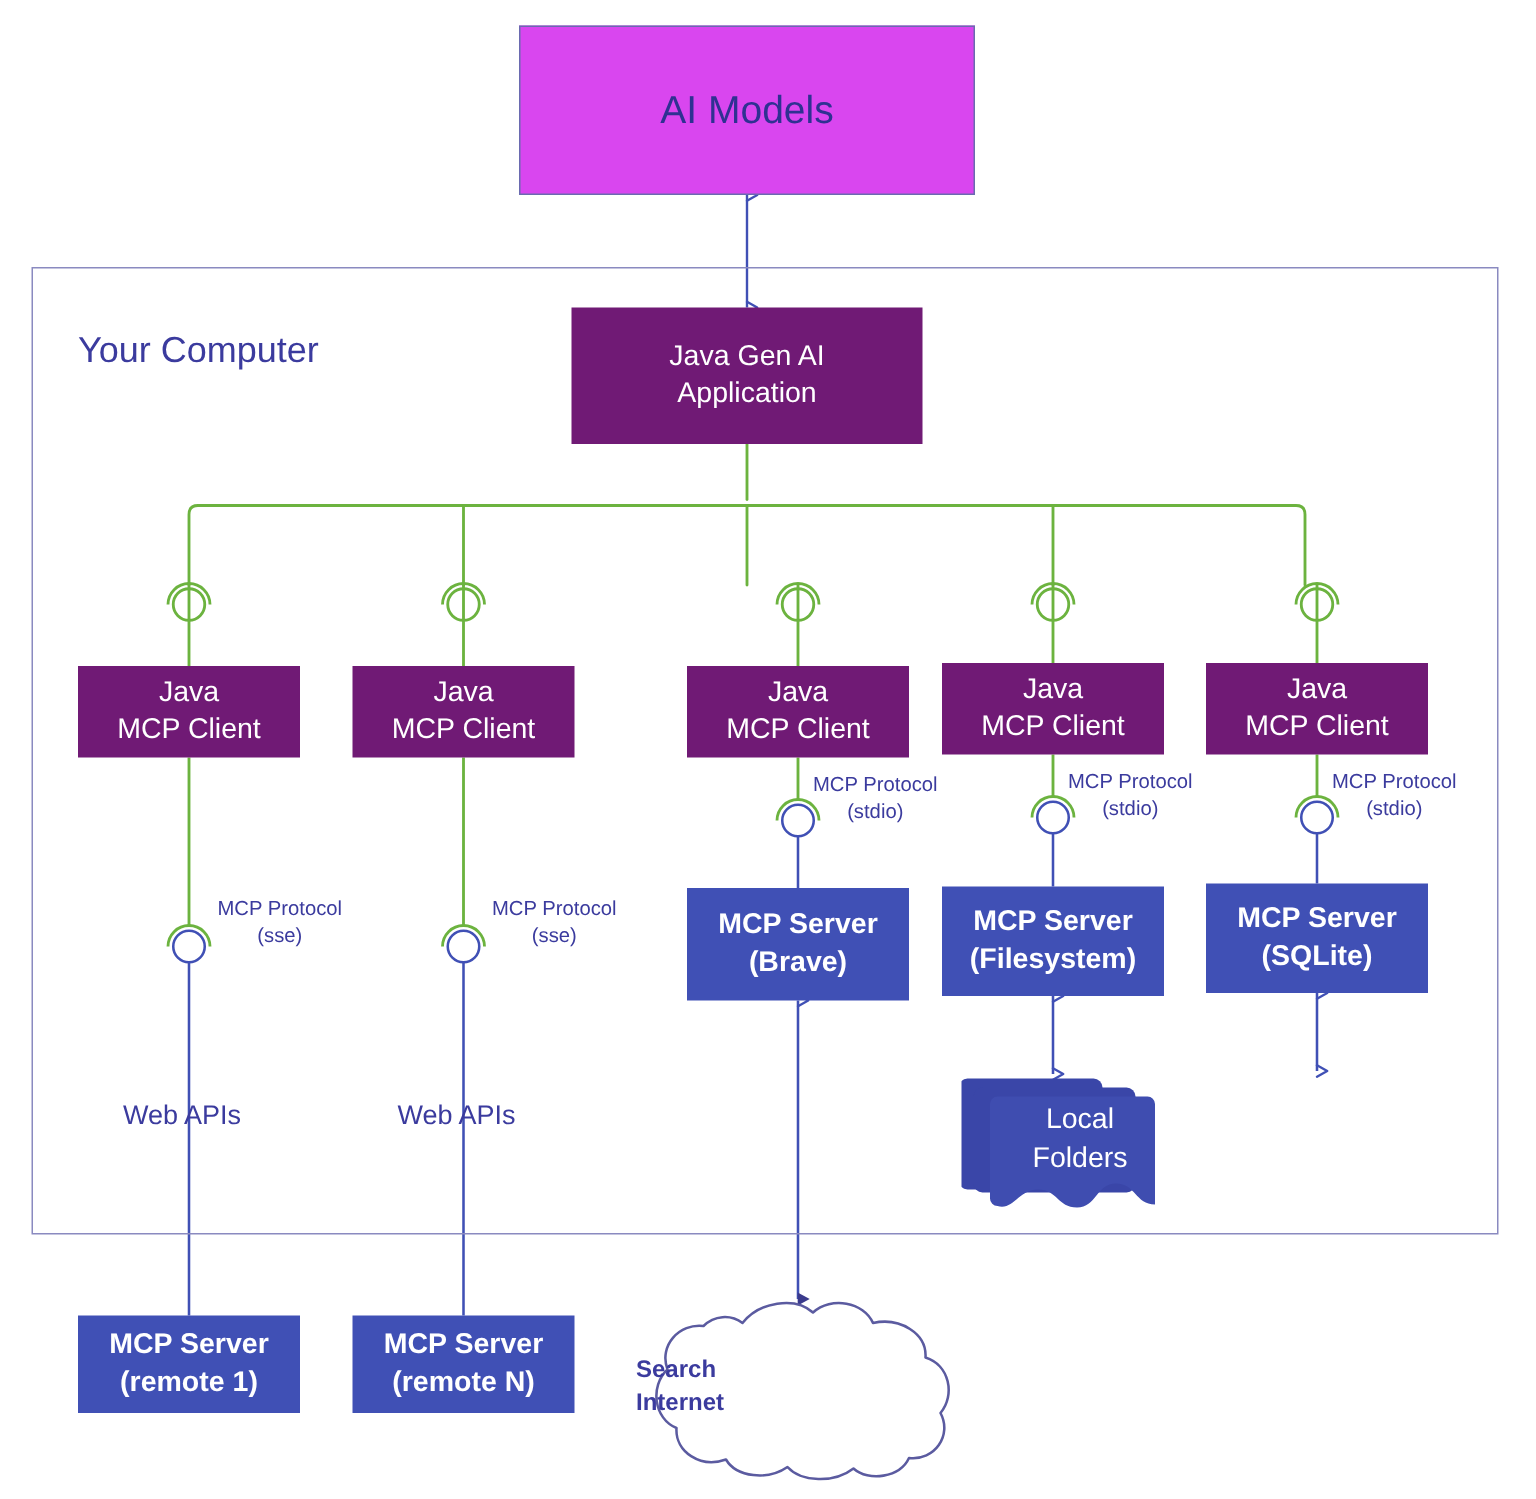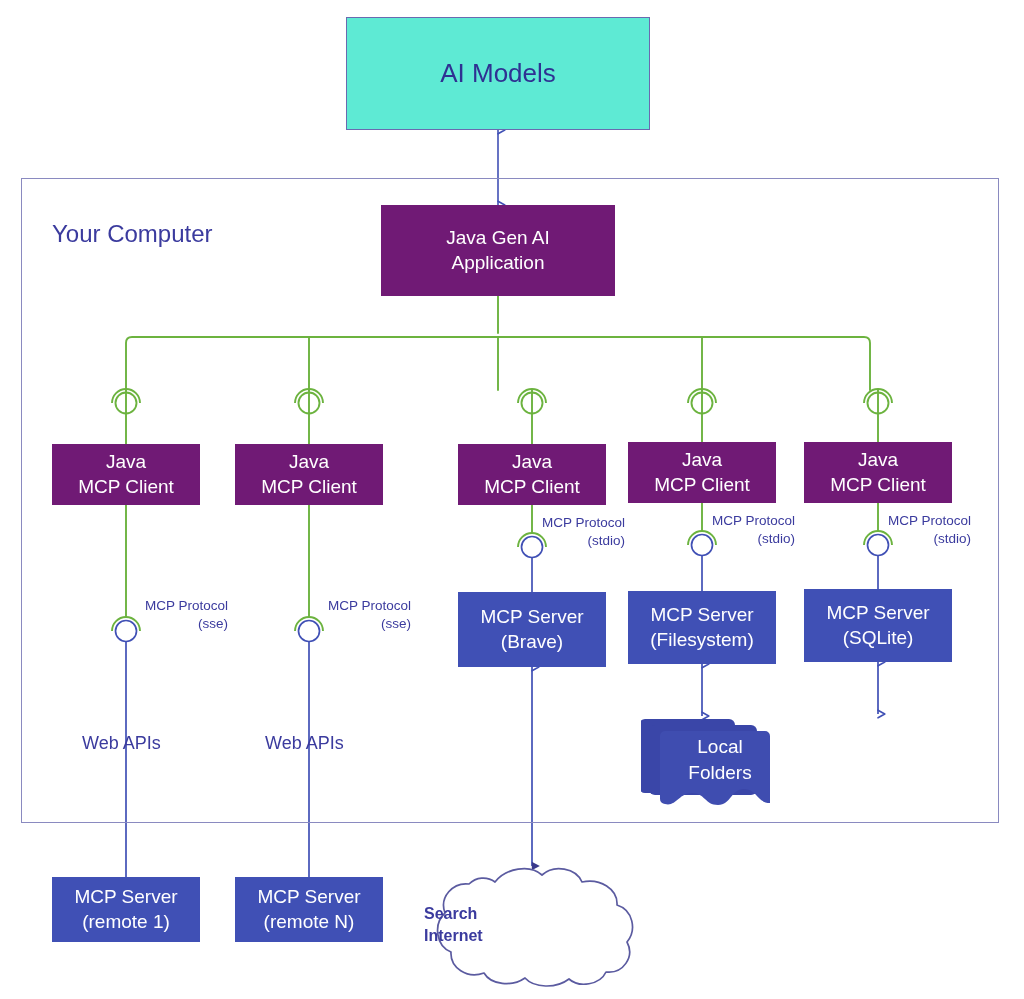--- a/index.html
+++ b/index.html
@@ -32,21 +32,21 @@
     justify-content: center;
     text-align: center;
     line-height: 1.28;
   }
   .node .lines { width: 100%; }
   .node .l { display: block; }
 
   
   .box-outline {
     border: 1px solid #6A6AB0;
-    background: #5eead4;
+    background: #d946ef;
     color: #2F3192;
   }
   
   .container-box {
     position: absolute;
     box-sizing: border-box;
     border: 1px solid #8A8AC0;
     background: transparent;
   }
   .container-title {
@@ -57,26 +57,27 @@
   }
   
   .box-green {
     background: #701a75;
     color: #ffffff;
   }
   
   .box-blue {
     background: #4050B5;
     color: #ffffff;
+    font-weight: bold;
   }
   
   .wire-label {
     position: absolute;
     color: #3B3B9E;
-    text-align: right;
+    text-align: center;
     line-height: 1.3;
     white-space: nowrap;
   }
   .wire-label .l { display: block; }
 
   
   .cloud-wrap { position: absolute; }
   .cloud-text {
     position: absolute;
     left: 0; top: 0;

